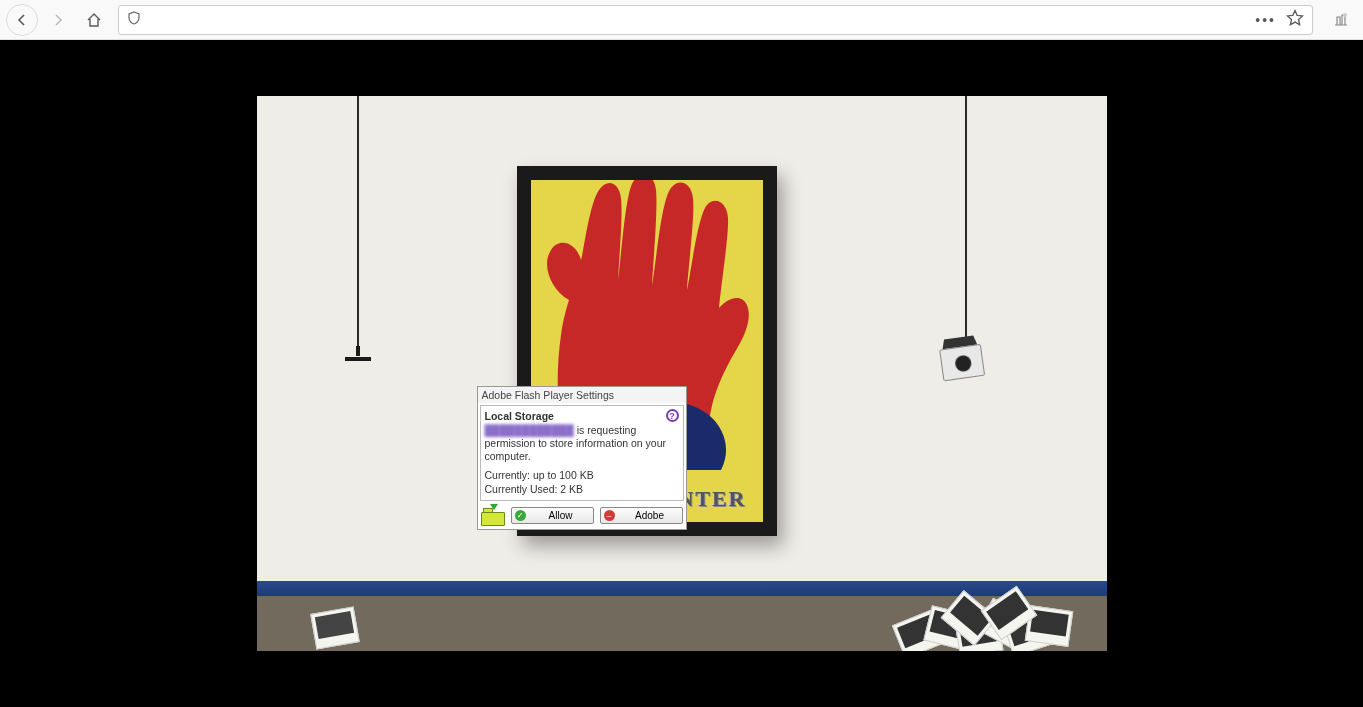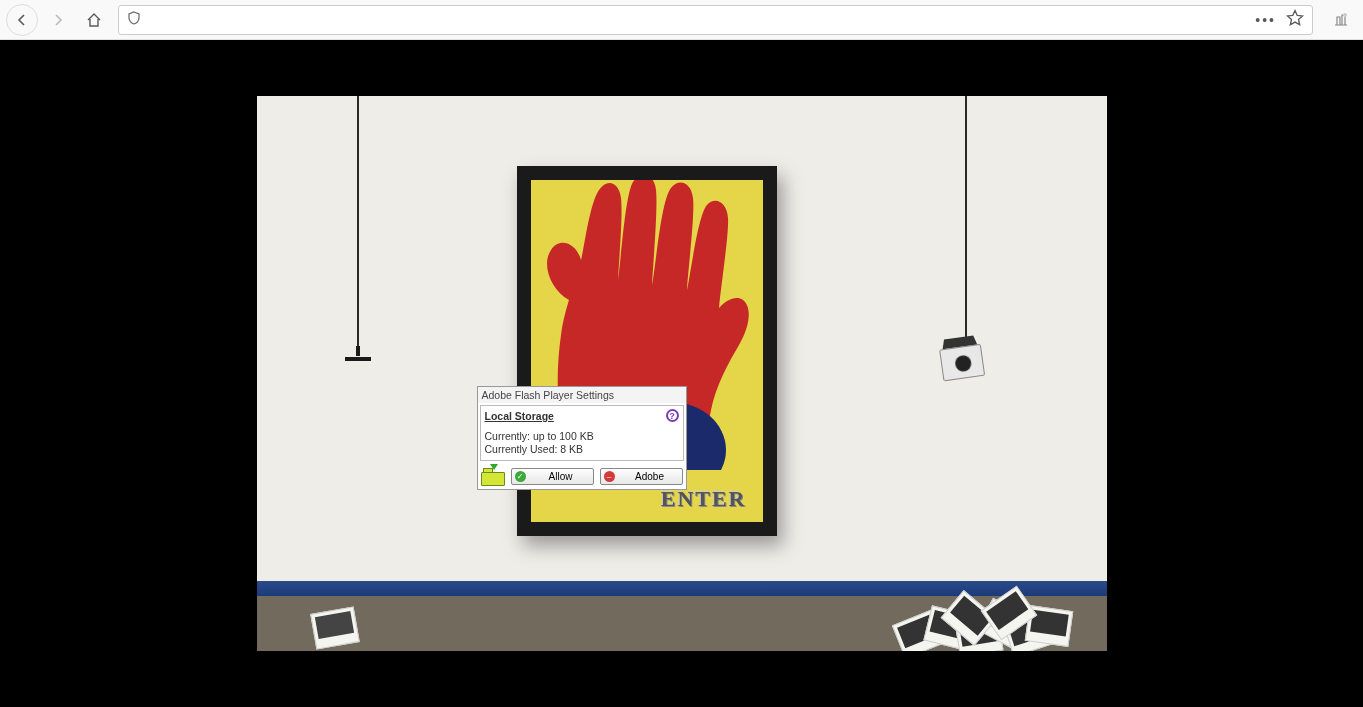--- a/index.html
+++ b/index.html
@@ -263,21 +263,20 @@
 }
 .flash-body {
   border: 1px solid #bbb;
   margin: 2px;
   padding: 4px;
   position: relative;
 }
 .flash-section {
   font-weight: bold;
   margin-bottom: 2px;
-  text-decoration: underline;
 }
 .help-icon {
   position: absolute;
   top: 3px;
   right: 4px;
   width: 13px;
   height: 13px;
   background: #fff;
   border: 2px solid #7a3db8;
   border-radius: 50%;
@@ -455,23 +454,26 @@
       <div class="polaroid" style="left:140px; bottom:12px; transform:rotate(8deg)"></div>
       <div class="polaroid" style="left:60px; bottom:20px; transform:rotate(40deg)"></div>
       <div class="polaroid" style="left:100px; bottom:25px; transform:rotate(-35deg)"></div>
     </div>
 
     <div class="flash-dialog">
       <div class="flash-title">Adobe Flash Player Settings</div>
       <div class="flash-body">
         <div class="help-icon">?</div>
         <div class="flash-section">Local Storage</div>
+        <div class="flash-text">
+          <span class="domain">████████████</span><span> is requesting permission to store information on your computer.</span>
+        </div>
         <div style="height:6px"></div>
         <div class="flash-text">Currently: up to 100 KB</div>
-        <div class="flash-text">Currently Used: 8 KB</div>
+        <div class="flash-text">Currently Used: 2 KB</div>
       </div>
       <div class="flash-footer">
         <div class="folder-icon">
           <div class="folder-tab"></div>
           <div class="folder-body"></div>
           <div class="folder-arrow"></div>
         </div>
         <button class="flash-btn">
           <span class="btn-icon allow">✓</span>
           <span class="lbl">Allow</span>

